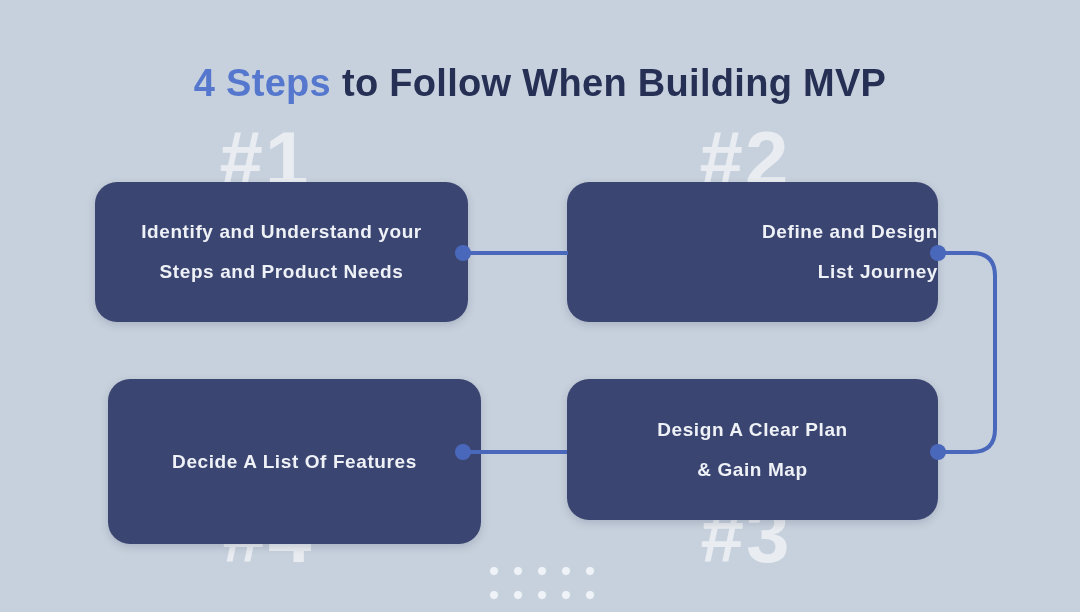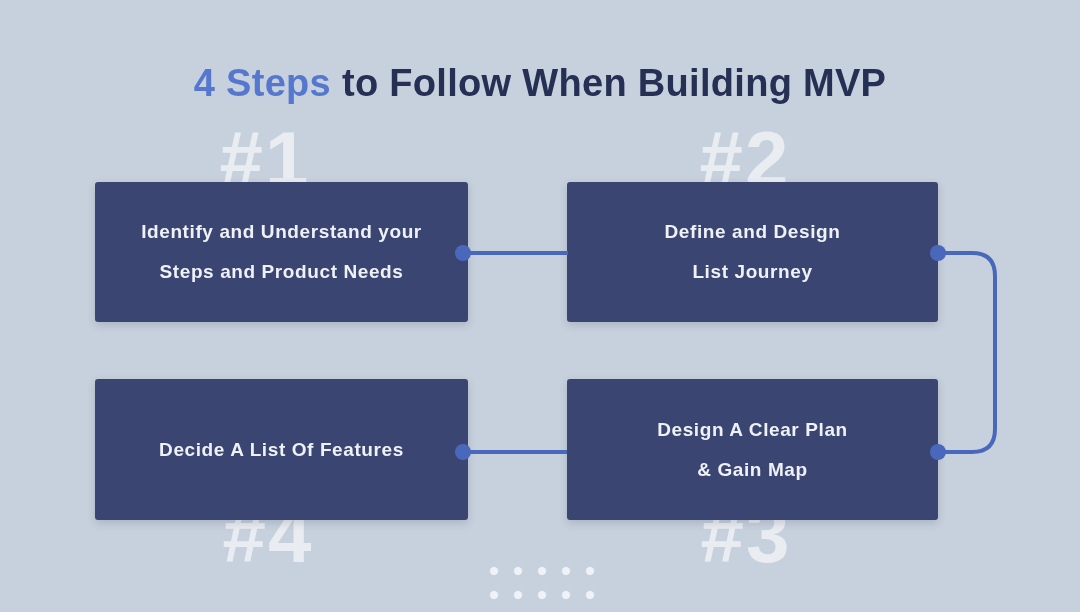--- a/index.html
+++ b/index.html
@@ -48,42 +48,42 @@
   .ghost.n1 { left: 265px; top: 120px; }
   .ghost.n2 { left: 745px; top: 120px; }
   .ghost.n4 { left: 268px; top: 496px; }
   .ghost.n3 { left: 746px; top: 496px; }
 
   
   .card {
     position: absolute;
     z-index: 2;
     background: #3b4571;
-    border-radius: 3px;
+    border-radius: 22px;
     display: flex;
     flex-direction: column;
     align-items: center;
     justify-content: center;
     gap: 18px;
     box-shadow: 0 3px 8px rgba(35, 45, 80, 0.18);
   }
   .card .line {
     color: #eef1f6;
     font-size: 19px;
     font-weight: bold;
     letter-spacing: 0.6px;
     line-height: 22px;
     text-align: center;
     white-space: nowrap;
   }
   .card .line:empty { display: none; }
 
   .card.c1 { left: 95px;  top: 182px; width: 373px; height: 140px; }
-  .card.c2 { left: 567px; top: 182px; width: 371px; height: 140px; }
-  .card.c4 { left: 95px;  top: 379px; width: 373px; height: 141px; }
+  .card.c2 { left: 567px; top: 182px; width: 371px; height: 140px; align-items: flex-end; }
+  .card.c4 { left: 108px;  top: 379px; width: 373px; height: 165px; }
   .card.c3 { left: 567px; top: 379px; width: 371px; height: 141px; }
 
   
   .connectors {
     position: absolute;
     inset: 0;
     z-index: 3;
     pointer-events: none;
   }
 

